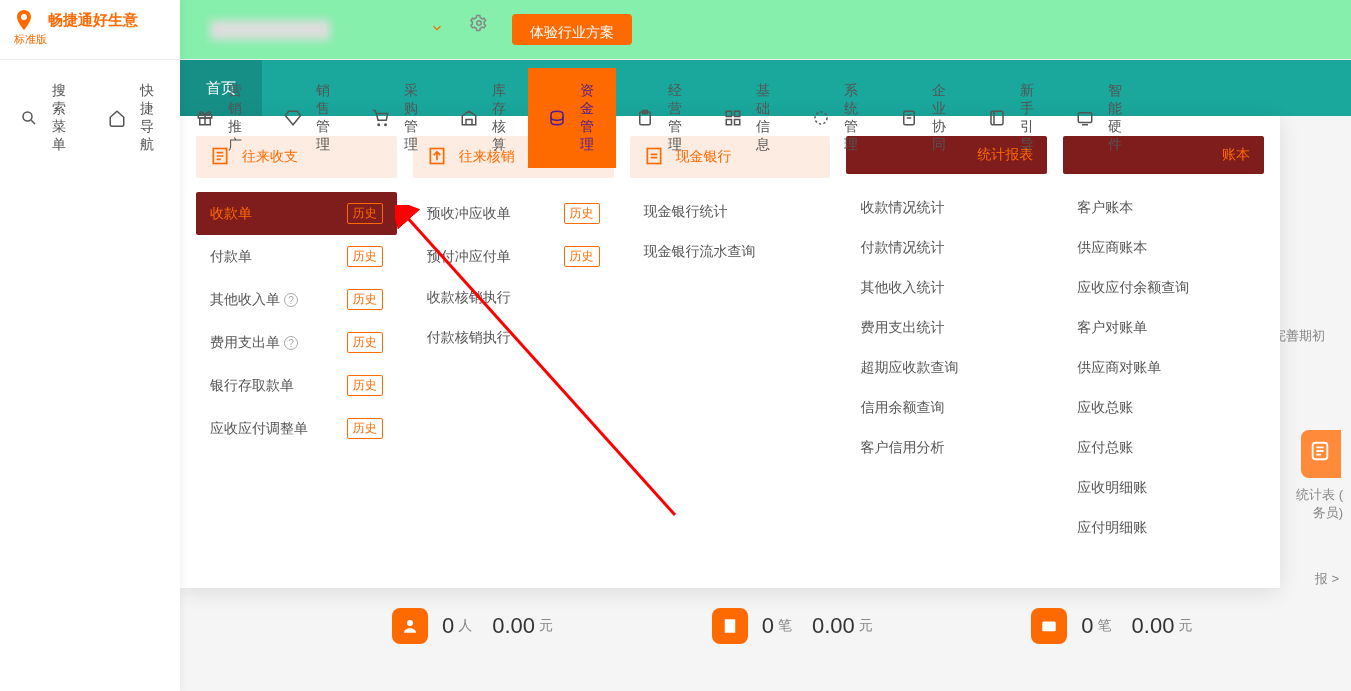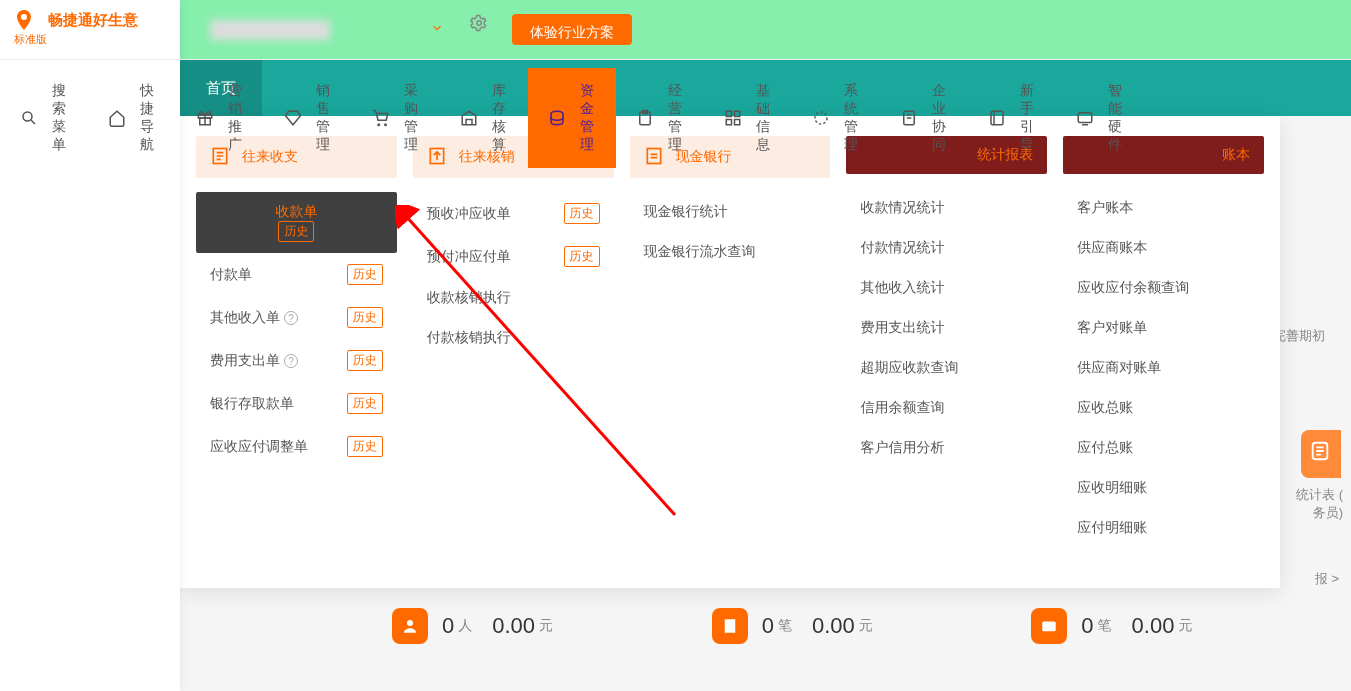--- a/index.html
+++ b/index.html
@@ -44,21 +44,21 @@
     .stat-num { font-size: 22px; color: #333; margin-right: 4px; }
     .stat-unit { color: #888; font-size: 14px; margin-right: 20px; }
     
     
     .mega-dropdown { position: absolute; left: 180px; top: 116px; width: 1100px; background: #fff; box-shadow: 0 4px 20px rgba(0,0,0,0.1); padding: 20px 8px 40px 8px; display: flex; z-index: 10; }
     .mega-col { flex: 1; padding: 0 8px; }
     .mega-header { background: #fdece1; color: #ff6a00; padding: 10px 14px; display: flex; align-items: center; margin-bottom: 14px; border-radius: 2px; }
     .mega-header-icon { width: 22px; height: 22px; margin-right: 10px; display: inline-flex; }
     .mega-header.plain { background: #7f1d1d; justify-content: flex-end; }
     .mega-link-row { display: flex; align-items: center; justify-content: space-between; padding: 11px 14px; color: #555; cursor: pointer; border-radius: 2px; }
-    .mega-link-row.highlighted { background: #404040; color: #ff6a00; flex-direction: column; }
+    .mega-link-row.highlighted { background: #7f1d1d; color: #ff6a00; }
     .history-badge { border: 1px solid #ff6a00; color: #ff6a00; font-size: 12px; padding: 1px 5px; border-radius: 2px; }
     .help-circle { display: inline-block; width: 14px; height: 14px; border: 1px solid #aaa; border-radius: 50%; font-size: 10px; text-align: center; line-height: 14px; color: #aaa; margin-left: 4px; }
     
     
     .arrow-overlay { position: absolute; left: 395px; top: 205px; width: 300px; height: 320px; z-index: 30; pointer-events: none; }
   </style>
 </head>
 <body>
 
 <div class="sidebar">

